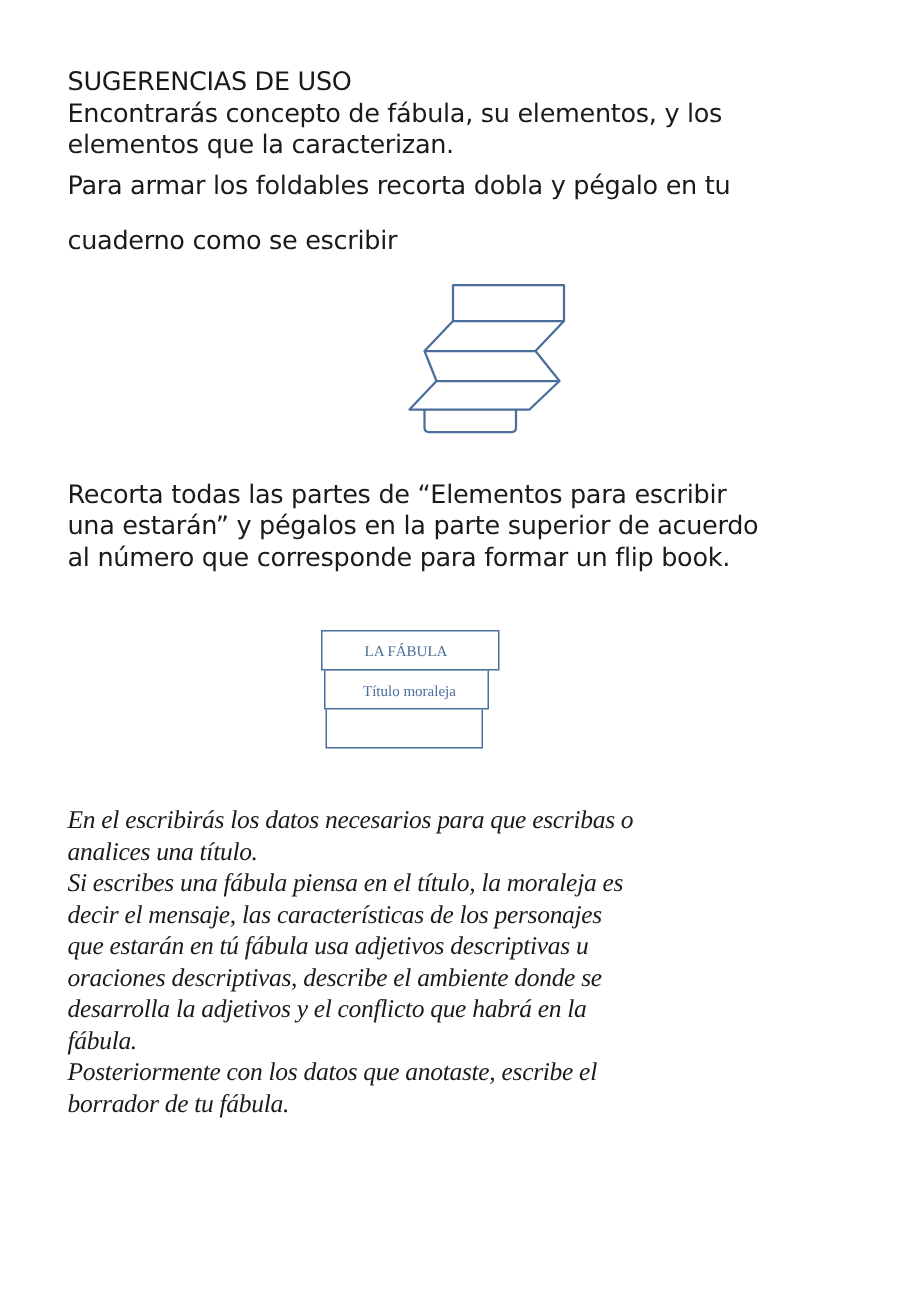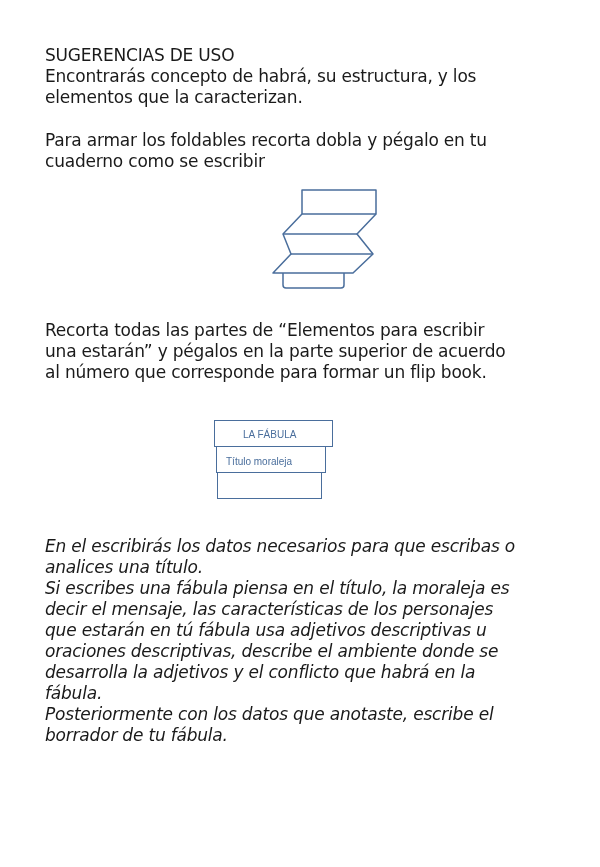--- a/index.html
+++ b/index.html
@@ -1,36 +1,36 @@
 <!DOCTYPE html>
 <html><head>
 <meta charset="utf-8">
 <style>
   html, body { margin: 0; padding: 0; background: #ffffff; }
   body { width: 600px; height: 867px; position: relative; overflow: hidden;
          font-family: "DejaVu Sans", sans-serif; color: #1a1a1a; }
   .line { position: absolute; left: 45px; font-size: 17px; line-height: 21px;
           white-space: nowrap; letter-spacing: -0.2px; text-align: center; }
-  .it { font-style: italic; }
+  .it { font-style: italic; font-family: Liberation Serif, serif; }
   .fig { position: absolute; left: 0; top: 0; }
   .flip-box { position: absolute; border: 1.5px solid #4a6e9c; box-sizing: border-box;
               background: #fff; }
-  .flip-label { position: absolute; font-family: Liberation Sans, sans-serif;
+  .flip-label { position: absolute; font-family: Liberation Serif, serif;
                 font-size: 10px; color: #4a6e9c; white-space: nowrap; }
 </style>
 </head>
 <body>
 
 <div>
 
   <div class="line" style="top:45px">SUGERENCIAS DE USO</div>
-  <div class="line" style="top:66px">Encontrarás concepto de habrá, su estructura, y los</div>
+  <div class="line" style="top:66px">Encontrarás concepto de fábula, su elementos, y los</div>
   <div class="line" style="top:87px">elementos que la caracterizan.</div>
 
-  <div class="line" style="top:130px">Para armar los  foldables recorta dobla y pégalo en tu</div>
+  <div class="line" style="top:114px">Para armar los  foldables recorta dobla y pégalo en tu</div>
   <div class="line" style="top:151px">cuaderno como se escribir</div>
 
   <svg class="fig" width="600" height="320">
     <g fill="none" stroke="#4a6e9c" stroke-width="1.5" stroke-linejoin="round">
       <rect x="302" y="190" width="74" height="24"></rect>
       <polyline points="302,214 283,234 291,254 273,273 353,273 373,254 357,234 376,214"></polyline>
       <line x1="283" y1="234" x2="357" y2="234"></line>
       <line x1="291" y1="254" x2="373" y2="254"></line>
       <path d="M283,273 L283,285 Q283,288 286,288 L341,288 Q344,288 344,285 L344,273"></path>
     </g>
@@ -38,21 +38,21 @@
 
   <div class="line" style="top:320px">Recorta todas las partes de “Elementos para escribir</div>
   <div class="line" style="top:341px">una estarán”  y pégalos en la parte superior de acuerdo</div>
   <div class="line" style="top:362px">al número que corresponde para formar un  flip book.</div>
 
   <div>
     <div class="flip-box" style="left:217px;top:471px;width:105px;height:28px"></div>
     <div class="flip-box" style="left:216px;top:446px;width:110px;height:27px"></div>
     <div class="flip-box" style="left:214px;top:420px;width:119px;height:27px"></div>
     <div class="flip-label" style="left:243px;top:429px">LA FÁBULA</div>
-    <div class="flip-label" style="left:226px;top:456px">Título moraleja</div>
+    <div class="flip-label" style="left:242px;top:456px">Título moraleja</div>
   </div>
 
   <div class="line it" style="top:536px">En el escribirás los datos necesarios para que escribas o</div>
   <div class="line it" style="top:557px">analices una título.</div>
   <div class="line it" style="top:578px">Si escribes una fábula piensa en el título, la moraleja es</div>
   <div class="line it" style="top:599px">decir el mensaje, las características de los personajes</div>
   <div class="line it" style="top:620px">que estarán en tú fábula usa adjetivos descriptivas u</div>
   <div class="line it" style="top:641px">oraciones descriptivas, describe el ambiente donde se</div>
   <div class="line it" style="top:662px">desarrolla la adjetivos y el conflicto que habrá en la</div>
   <div class="line it" style="top:683px">fábula.</div>

